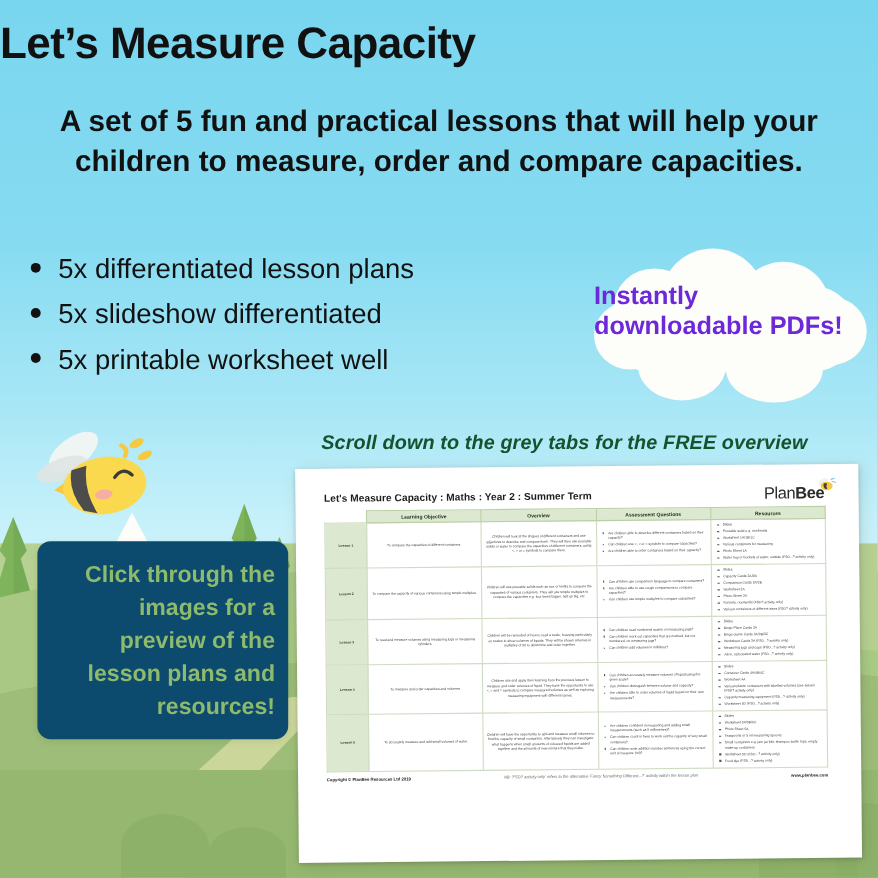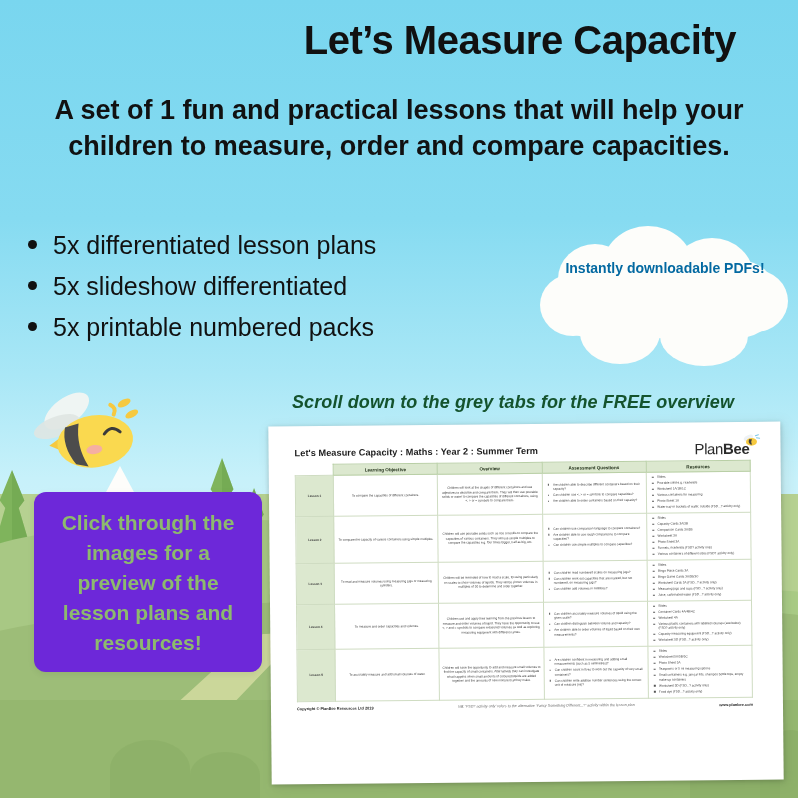--- a/index.html
+++ b/index.html
@@ -12,21 +12,21 @@
   #stage { position:absolute; inset:0; width:798px; height:798px; overflow:hidden; }
 
   
   .sky {
     position:absolute; left:0; top:0; width:798px; height:520px;
     background:linear-gradient(180deg,#79d6ef 0%, #86dbf1 42%, #a9e7f6 72%, #c7f1fa 92%, #cdf2fa 100%);
   }
 
   
   .headline {
-    position:absolute; left:0; top:16px; width:736px; text-align:right;
+    position:absolute; left:0; top:16px; width:736px; text-align:left;
     font-weight:bold; color:#111; letter-spacing:-0.5px;
   }
   .headline .h1 { font-size:40px; line-height:48px; }
   .sub {
     position:absolute; left:40px; top:92px; width:718px; text-align:center;
     font-size:27px; line-height:36px; font-weight:bold; color:#111;
   }
 
   
   .bullets { position:absolute; left:28px; top:228px; width:490px; }
@@ -38,22 +38,22 @@
   .bullet-text { font-size:25px; line-height:34px; color:#111; font-weight:400; }
 
   
   .cloud-wrap { position:absolute; left:540px; top:222px; width:250px; height:150px; }
   .cloud-blob { position:absolute; background:#fdfdfa; border-radius:50%; }
   .cloud-body {
     position:absolute; left:12px; top:38px; width:226px; height:78px;
     background:#fdfdfa; border-radius:44px;
   }
   .cloud-text {
-    position:absolute; left:0; top:32px; width:250px; text-align:center;
-    font-size:14px; line-height:28px; font-weight:bold; color:#0369a1; z-index:3;
+    position:absolute; left:0; top:32px; width:250px; 
+    font-size:23px; line-height:28px; font-weight:bold; color:#6d28d9; z-index:3;
   }
   .ground-far {
     position:absolute; left:0; top:494px; width:798px; height:304px;
     background:#b6d191;
   }
   .ground-mid {
     position:absolute; left:-40px; top:520px; width:560px; height:280px;
     background:#a8c884; border-radius:50% 50% 0 0 / 48px 48px 0 0;
   }
   .ground-near {
@@ -96,22 +96,22 @@
     clip-path:polygon(0% 0%, 44% 16%, 24% 20%, 60% 38%, 32% 40%, 68% 62%,
                       36% 64%, 72% 86%, 12% 92%, 12% 100%, 0% 100%);
   }
 
   
   .bee { position:absolute; left:30px; top:378px; width:120px; height:110px; }
 
   
   .bubble {
     position:absolute; left:34px; top:492px; width:228px;
-    background:#6d28d9; border-radius:12px;
-    padding:16px 12px 14px; text-align:center;
+    background:#0c4a6e; border-radius:12px;
+    padding:16px 12px 14px; text-align:right;
     box-shadow:0 2px 7px rgba(0,0,0,.07);
   }
   .bubble-arrow {
     position:absolute; left:105px; top:466px;
     width:0; height:0;
     border-left:15px solid transparent;
     border-right:15px solid transparent;
     border-bottom:28px solid #fdfdfa;
   }
   .bubble-text { font-size:21px; line-height:30px; font-weight:bold; color:#8dba6d; }
@@ -223,34 +223,34 @@
 
     <div class="grass-tuft" style="left:110px;top:740px;width:80px;height:58px;"></div>
     <div class="grass-tuft" style="left:190px;top:752px;width:70px;height:46px;"></div>
     <div class="grass-tuft" style="left:690px;top:742px;width:90px;height:56px;"></div>
     <div class="grass-tuft" style="left:760px;top:730px;width:60px;height:68px;"></div>
   </div>
 
   <div class="headline">
     <div class="h1">Let’s Measure Capacity</div>
   </div>
-  <div class="sub">A set of 1 fun and practical lessons that will help your children to measure, order and compare capacities.</div>
+  <div class="sub">A set of 5 fun and practical lessons that will help your children to measure, order and compare capacities.</div>
 
   <div class="bullets">
     <div class="bullet-row">
       <span class="bullet-dot"></span>
       <span class="bullet-text">5x differentiated lesson plans</span>
     </div>
     <div class="bullet-row">
       <span class="bullet-dot"></span>
       <span class="bullet-text">5x slideshow differentiated</span>
     </div>
     <div class="bullet-row">
       <span class="bullet-dot"></span>
-      <span class="bullet-text">5x printable numbered packs</span>
+      <span class="bullet-text">5x printable worksheet well</span>
     </div>
   </div>
 
   <div class="cloud-wrap">
     <div class="cloud-blob" style="left:18px;top:22px;width:74px;height:70px;"></div>
     <div class="cloud-blob" style="left:62px;top:4px;width:92px;height:86px;"></div>
     <div class="cloud-blob" style="left:130px;top:16px;width:84px;height:80px;"></div>
     <div class="cloud-blob" style="left:0px;top:52px;width:66px;height:62px;"></div>
     <div class="cloud-blob" style="left:182px;top:48px;width:66px;height:62px;"></div>
     <div class="cloud-blob" style="left:40px;top:80px;width:80px;height:62px;"></div>

